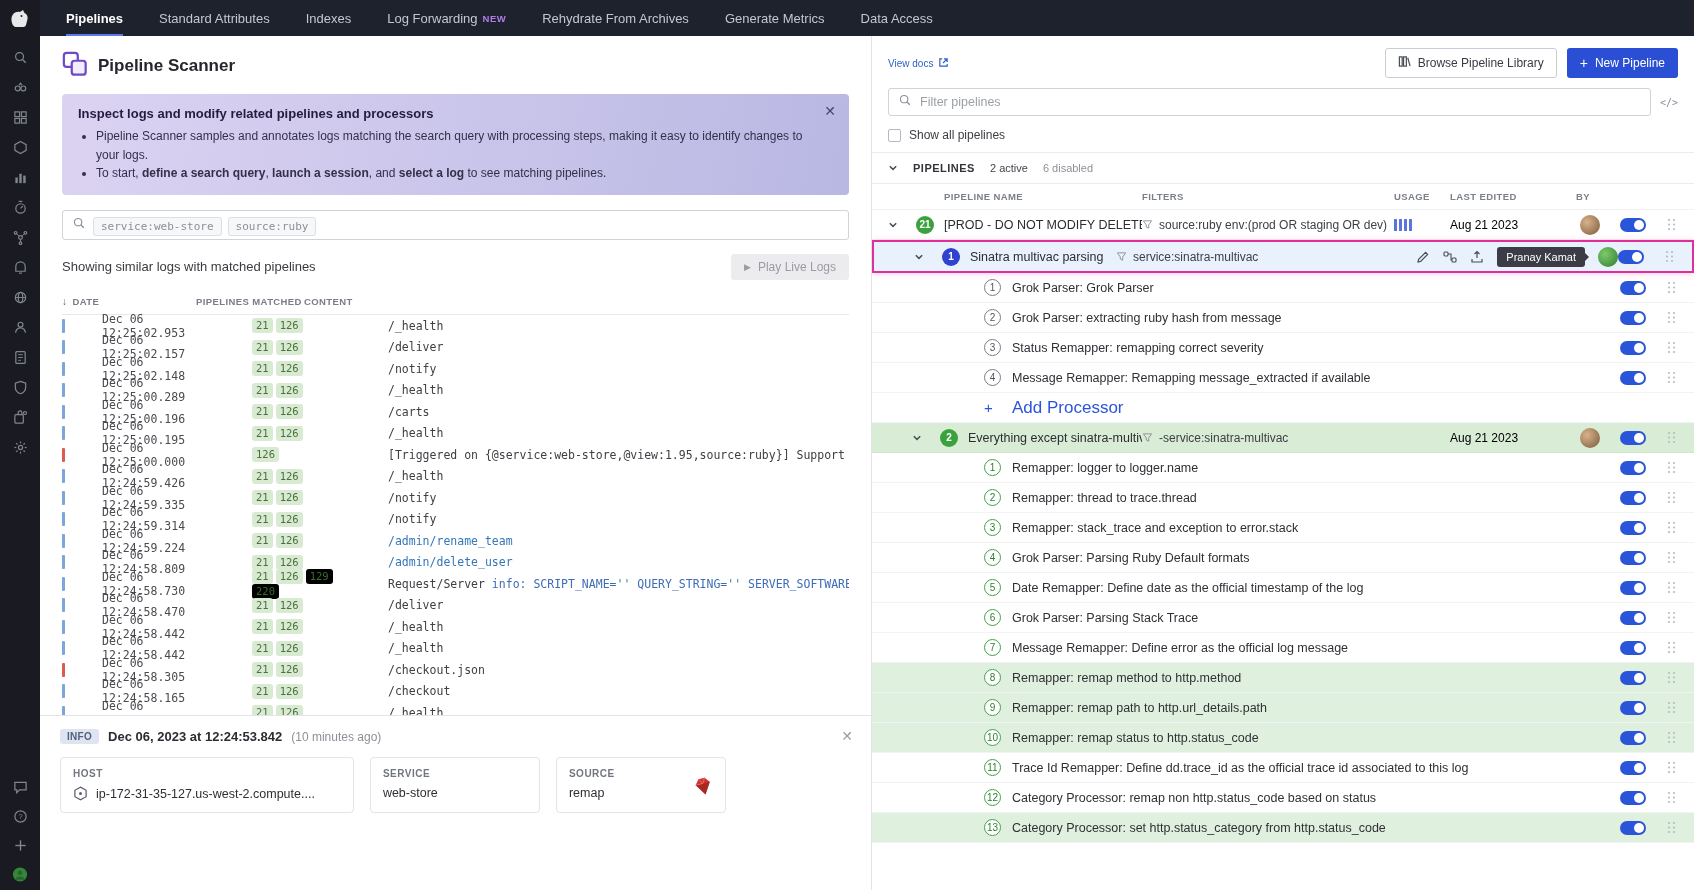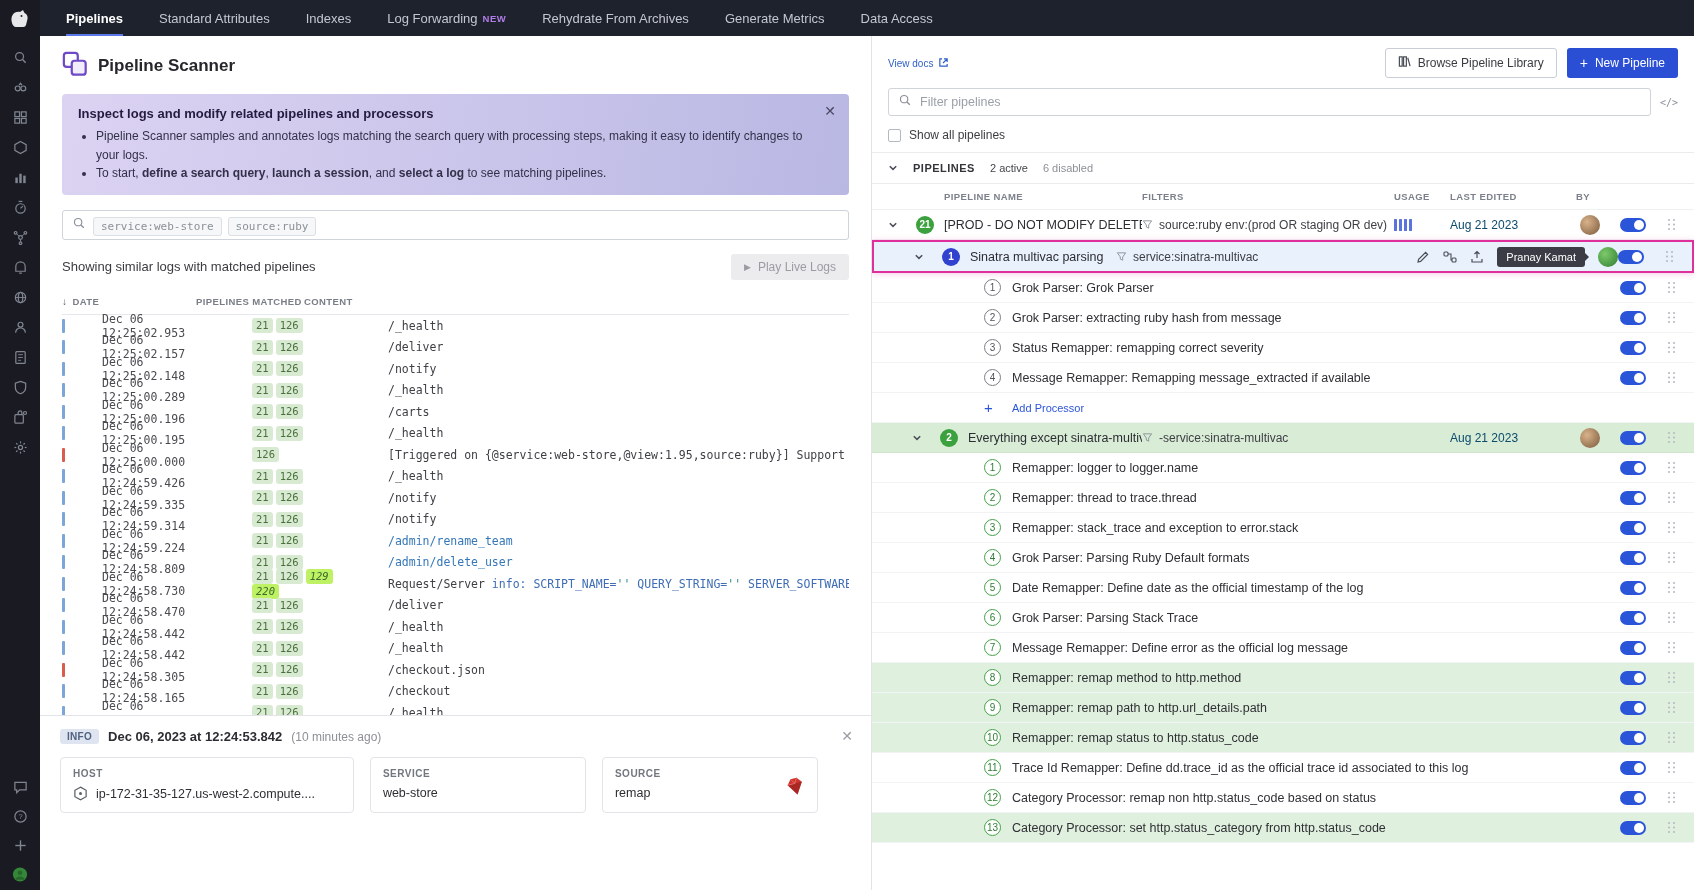--- a/index.html
+++ b/index.html
@@ -44,33 +44,33 @@
   .lh-badges { width:108px; }
   .lh-content { flex:1; }
   .sort { color:#55585f; font-size:10px; }
   .log-row { display:flex; align-items:center; height:21.5px; font-family:"DejaVu Sans Mono",monospace; font-size:11.5px; color:#3f4045; cursor:pointer;gap:28px; }
   .sev { width:3px; height:14px; border-radius:1px; margin-right:9px; flex:none; }
   .sev-i { background:#7ca6d9; }
   .sev-e { background:#d95c4f; }
   .l-date { width:122px; flex:none; color:#4a4b50; }
   .l-badges { width:108px; flex:none; }
   .lbadge { display:inline-block; background:#d9ead2; color:#49703c; border-radius:3px; padding:0 4px; font-size:10.5px; line-height:15px; margin-right:3px; }
-  .lbadge.hl { background:#bef264; color:#3c6b2c;font-style:italic; }
+  .lbadge.hl { background:#000000; color:#3c6b2c; }
   .l-content { flex:1; white-space:nowrap; overflow:hidden; }
   .c-link { color:#3577b8; }
   .c-blue { color:#3e6db5; }
   .c-teal { color:#2f8a84; }
 
   .detail { height:175px; flex:none; border-top:1px solid #e2e4e8; padding:13px 20px 0; position:relative; background:#fff; }
   .detail-head { display:flex; align-items:center; gap:9px; }
   .info-chip { background:#dfe5f0; color:#51617f; font-size:10px; font-weight:bold; padding:2px 7px; border-radius:3px; letter-spacing:.3px; }
   .detail-ts { font-size:13px; font-weight:bold; color:#2c2d33; }
   .detail-ago { font-size:12px; color:#8d9097; }
   .detail-close { position:absolute; top:12px; right:18px; font-size:14px; color:#9a9da4; cursor:pointer; }
-  .cards { display:flex; gap:16px; margin-top:13px; width:758px; }
+  .cards { display:flex; gap:16px; margin-top:13px; width:666px; }
   .card { flex:1; border:1px solid #e2e4e8; border-radius:4px; padding:10px 12px; min-height:56px; position:relative; }
   .card-label { font-size:10px; font-weight:bold; color:#72767e; letter-spacing:.5px; }
   .card-value { margin-top:7px; font-size:12.5px; color:#2e2f34; display:flex; align-items:center; gap:8px; white-space:nowrap; overflow:hidden; padding-right:26px; }
   .gem { position:absolute; right:9px; bottom:9px; }
 
   
   .right-panel { flex:1; display:flex; flex-direction:column; min-width:0; overflow:hidden; }
   .rp-top { display:flex; align-items:center; padding:12px 16px 8px; flex:none; }
   .view-docs { color:#2f5fc7; font-size:10px; display:flex; align-items:center; gap:5px; cursor:pointer; text-decoration:none; }
   .rp-top-buttons { margin-left:auto; display:flex; gap:10px; }
@@ -101,21 +101,21 @@
   .chev { width:28px; flex:none; display:flex; align-items:center; cursor:pointer; }
   .badge-circle { width:18px; height:18px; border-radius:50%; color:#fff; font-size:10px; font-weight:bold; display:flex; align-items:center; justify-content:center; margin-right:10px; flex:none; }
   .bc-green { background:#3ba13e; }
   .bc-blue { background:#3142cf; }
   .p-name { flex:1; min-width:0; white-space:nowrap; overflow:hidden; color:#2c2d33; }
   .p-filters { width:252px; flex:none; display:flex; gap:6px; align-items:center; font-size:12px; color:#3f4046; min-width:0; }
   .p-filters .ftext { white-space:nowrap; overflow:hidden; }
   .funnel { display:flex; flex:none; }
   .p-usage { width:56px; flex:none; display:flex; gap:2px; align-items:center; }
   .ubar { width:3px; height:12px; background:#5b74dd; border-radius:.5px; }
-  .p-edited { width:126px; flex:none; font-size:12px; color:#0c4a6e; }
+  .p-edited { width:126px; flex:none; font-size:12px; color:#000000; }
   .p-by { width:44px; flex:none; display:flex; padding-left:4px; }
   .avatar { width:20px; height:20px; border-radius:50%; display:inline-block; flex:none; }
   .av-photo { background:radial-gradient(circle at 35% 35%, #d8b28a, #7a5a3c); }
   .av-green { background:radial-gradient(circle at 35% 35%, #7ec96a, #2e7d32); }
   .p-toggle { width:40px; flex:none; display:flex; align-items:center; cursor:pointer; }
   .toggle { width:26px; height:14px; border-radius:8px; background:#2b55d8; position:relative; display:inline-block; }
   .toggle::after { content:""; position:absolute; right:2px; top:2px; width:10px; height:10px; border-radius:50%; background:#fff; }
   .p-grip { width:22px; flex:none; display:flex; justify-content:center; cursor:grab; }
   .row-green { background:#e0f0de; border-bottom-color:#cfe6cc; }
   .p-row.row-green { background:#d8ecd6; }
@@ -125,21 +125,21 @@
   .tooltip { background:#3b3c45; color:#fff; font-size:11px; padding:4px 9px; border-radius:3px; position:relative; white-space:nowrap; }
   .tooltip::after { content:""; position:absolute; right:-4px; top:50%; margin-top:-4px; border:4px solid transparent; border-left-color:#3b3c45; border-right:0; }
 
   .proc-row { display:flex; align-items:center; height:30px; padding:0 12px 0 16px; border-bottom:1px solid #f2f3f5; cursor:pointer; }
   .proc-indent { width:96px; flex:none; }
   .proc-num { width:17px; height:17px; border-radius:50%; border:1px solid #7b7e86; color:#51545c; font-size:10px; display:flex; align-items:center; justify-content:center; margin-right:11px; flex:none; background:#fff; }
   .pn-green { border-color:#44a247; color:#2f7d33; }
   .proc-label { flex:1; min-width:0; font-size:12.5px; color:#2f3035; white-space:nowrap; overflow:hidden; }
   .add-row { display:flex; align-items:center; height:30px; padding:0 12px 0 16px; border-bottom:1px solid #f2f3f5; cursor:pointer; }
   .add-plus { color:#2b55d8; font-size:15px; width:28px; }
-  .add-label { color:#2b55d8; font-size:11px; }
+  .add-label { color:#2b55d8; font-size:17px; }
 </style>
 </head>
 <body>
 
 <div class="app">
   <aside class="rail">
     <div class="rail-logo">
       <svg viewBox="0 0 24 24" width="24" height="24">
           <path fill="#e8e8ea" d="M5 16 C3 9 7 4 13 5 l3-2 1.5 3 c2.5 1 3.5 3.5 3 6 l-1.5 6 c-.3 1.2-1.5 2-2.7 2 H9 C7 20 5.5 18.3 5 16 Z"></path>
           <circle cx="14.5" cy="9" r="1" fill="#23232b"></circle>

